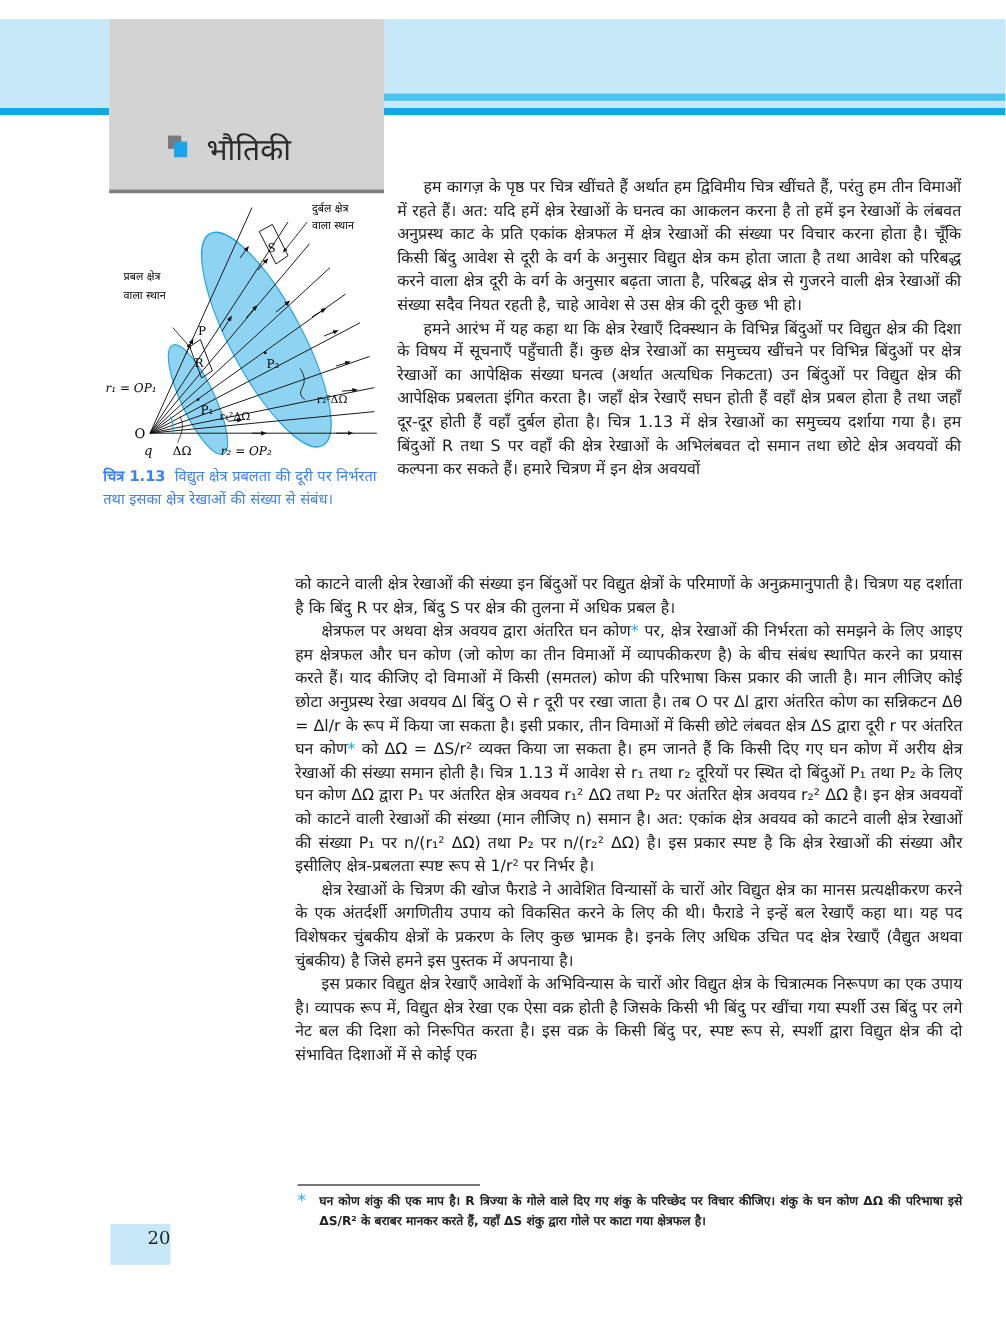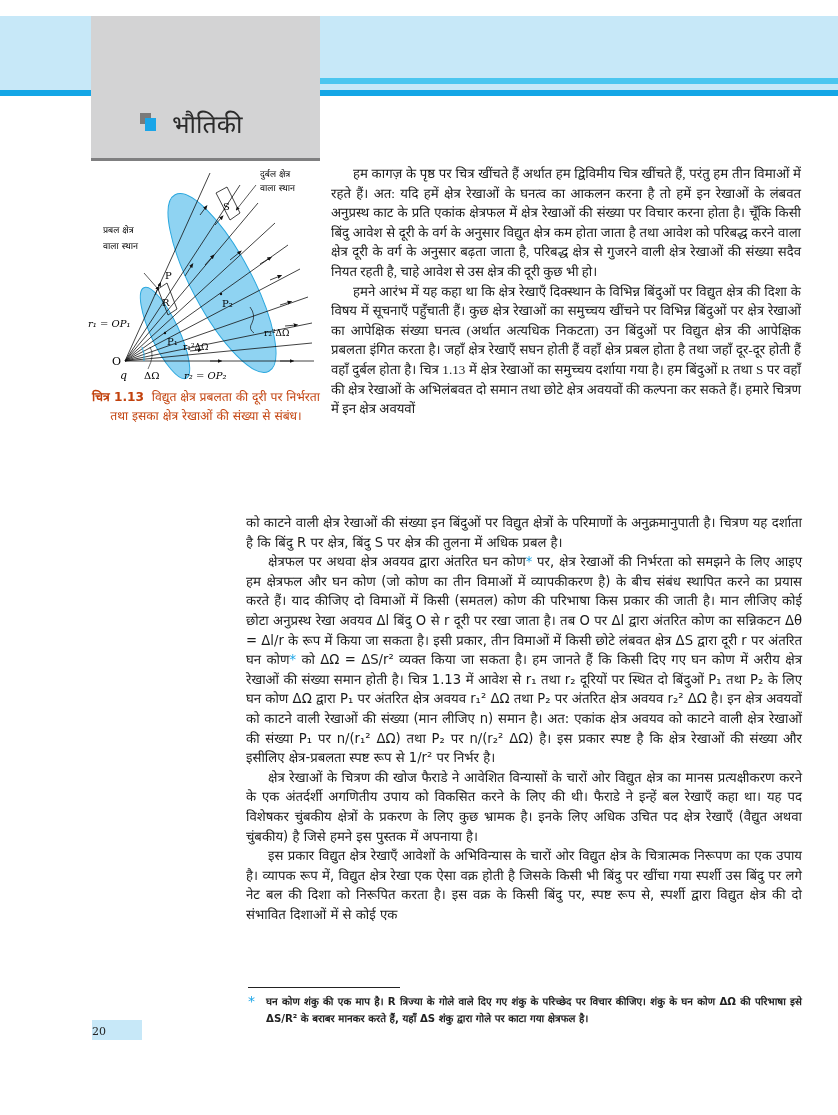--- a/index.html
+++ b/index.html
@@ -15,37 +15,37 @@
   .band-right-stripe1 { position: absolute; left: 320px; top: 78px; width: 518px; height: 6px; background: #4bc6f0; }
   .band-right-stripe2 { position: absolute; left: 320px; top: 90px; width: 518px; height: 6px; background: #14a6e6; }
   .title-box { position: absolute; left: 91px; top: 16px; width: 229px; height: 142px; background: #d3d3d4; border-bottom: 3px solid #7f7f80; }
   .title-wrap { position: absolute; left: 140px; top: 106px; display: flex; align-items: center; }
   .logo { position: relative; width: 20px; height: 20px; margin-right: 12px; }
   .logo .sq-grey { position: absolute; left: 0; top: 0; width: 11px; height: 11px; background: #7a7a7a; }
   .logo .sq-blue { position: absolute; left: 5px; top: 5px; width: 11px; height: 13px; background: #1aa5e8; }
   .title-text { font-size: 25px; color: #2b2b2b; font-family: "DejaVu Sans", sans-serif; }
 
   .figure { position: absolute; left: 80px; top: 165px; width: 250px; height: 220px; }
-  .caption { position: absolute; left: 86px; top: 388px; width: 240px; font-size: 12.2px; line-height: 19px; color: #c2410c; text-align: center; font-family: "DejaVu Sans", sans-serif; }
+  .caption { position: absolute; left: 86px; top: 388px; width: 240px; font-size: 12.2px; line-height: 19px; color: #3b82f6; text-align: left; font-family: "DejaVu Sans", sans-serif; }
   .caption .cap-label { font-weight: bold; }
 
   .text-block { position: absolute; font-size: 13.2px; line-height: 19.6px; text-align: justify; color: #1b1b1b; font-family: "DejaVu Sans", sans-serif; }
-  .narrow { left: 331px; top: 164px; width: 470px; font-family: Liberation Serif, serif; }
+  .narrow { left: 331px; top: 147px; width: 470px; }
   .wide { left: 246px; top: 478px; width: 556px; }
   .para { margin: 0; text-indent: 22px; }
-  .para.noindent { text-indent: 0; margin-top: 35px; }
+  .para.noindent { text-indent: 0; }
   .it { }
   .ast { color: #1aa5e8; }
 
   .footnote-rule { position: absolute; left: 248px; top: 987px; width: 152px; height: 1px; background: #222; }
   .footnote { position: absolute; left: 248px; top: 993px; width: 554px; font-size: 10.2px; line-height: 17px; color: #222; font-family: "DejaVu Sans", sans-serif; }
   .footnote .ast { position: absolute; left: 0; top: 0; font-size: 14px; }
   .footnote .fn-body { margin-left: 18px; text-align: justify; font-weight: bold; }
 
-  .page-num { position: absolute; left: 92px; top: 1020px; width: 50px; height: 20px; background: #c7e8f8; font-size: 11px; text-align: left; line-height: 24px; color: #222; font-family: "DejaVu Serif", serif; }
+  .page-num { position: absolute; left: 92px; top: 1020px; width: 50px; height: 34px; background: #c7e8f8; font-size: 15px; text-align: right; line-height: 24px; color: #222; font-family: "DejaVu Serif", serif; }
 </style>
 </head>
 <body>
 
 <div class="band-left"></div>
 <div class="band-left-stripe"></div>
 <div class="band-right"></div>
 <div class="band-right-stripe1"></div>
 <div class="band-right-stripe2"></div>
 <div class="title-box"></div>

